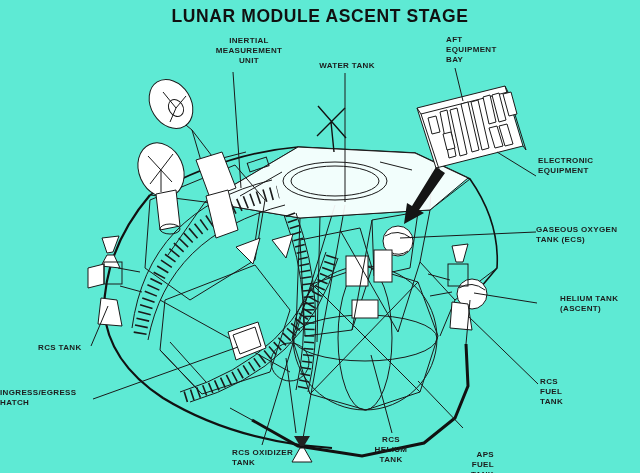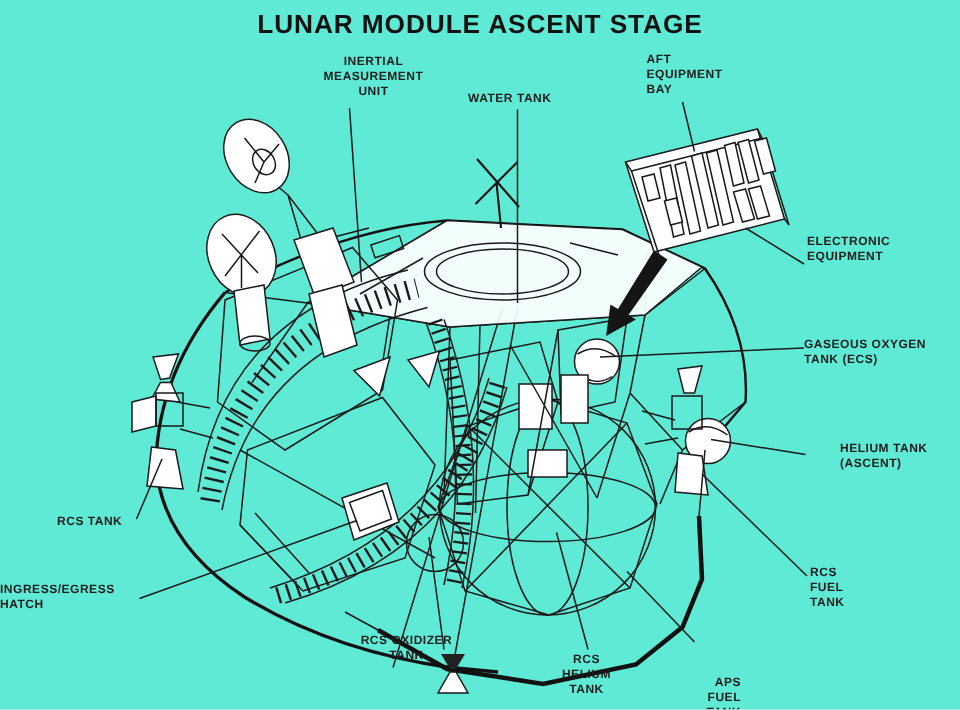--- a/index.html
+++ b/index.html
@@ -198,37 +198,37 @@
         <line x1="296" y1="433" x2="286" y2="358" stroke="#1a1a1a" stroke-width="1"></line>
         <line x1="392" y1="433" x2="371" y2="355" stroke="#1a1a1a" stroke-width="1"></line>
         <line x1="463" y1="428" x2="418" y2="381" stroke="#1a1a1a" stroke-width="1"></line>
       </g>
   </svg>
 
   <div id="labels-layer">
       <div class="lbl" style="left: 207px; top: 36px; width: 84px; text-align: center;">INERTIAL
 MEASUREMENT
 UNIT</div>
-      <div class="lbl" style="left: 312px; top: 61px; width: 70px; text-align: left;">WATER TANK</div>
-      <div class="lbl" style="left: 431px; top: 35px; width: 64px; text-align: left;">AFT
+      <div class="lbl" style="left: 312px; top: 61px; width: 70px; text-align: center;">WATER TANK</div>
+      <div class="lbl" style="left: 446px; top: 35px; width: 64px; text-align: left;">AFT
 EQUIPMENT
 BAY</div>
       <div class="lbl" style="left: 538px; top: 156px; width: 72px; text-align: left;">ELECTRONIC
 EQUIPMENT</div>
       <div class="lbl" style="left: 536px; top: 225px; width: 96px; text-align: left;">GASEOUS OXYGEN
 TANK (ECS)</div>
       <div class="lbl" style="left: 540px; top: 294px; width: 78px; text-align: left; margin-left: 20px;">HELIUM TANK
 (ASCENT)</div>
       <div class="lbl" style="left: 540px; top: 377px; width: 40px; text-align: left;">RCS
 FUEL
 TANK</div>
       <div class="lbl" style="left: 38px; top: 343px; width: 56px; text-align: left;">RCS TANK</div>
       <div class="lbl" style="left: 0px; top: 388px; width: 96px; text-align: left;">INGRESS/EGRESS
 HATCH</div>
-      <div class="lbl" style="left: 232px; top: 422px; width: 78px; text-align: center;">RCS OXIDIZER
+      <div class="lbl" style="left: 232px; top: 448px; width: 78px; text-align: left;">RCS OXIDIZER
 TANK</div>
       <div class="lbl" style="left: 368px; top: 435px; width: 46px; text-align: center;">RCS
 HELIUM
 TANK</div>
       <div class="lbl" style="left: 452px; top: 430px; width: 42px; text-align: right; margin-top: 20px;">APS
 FUEL
 TANK</div>
     </div>
 
 </div>

